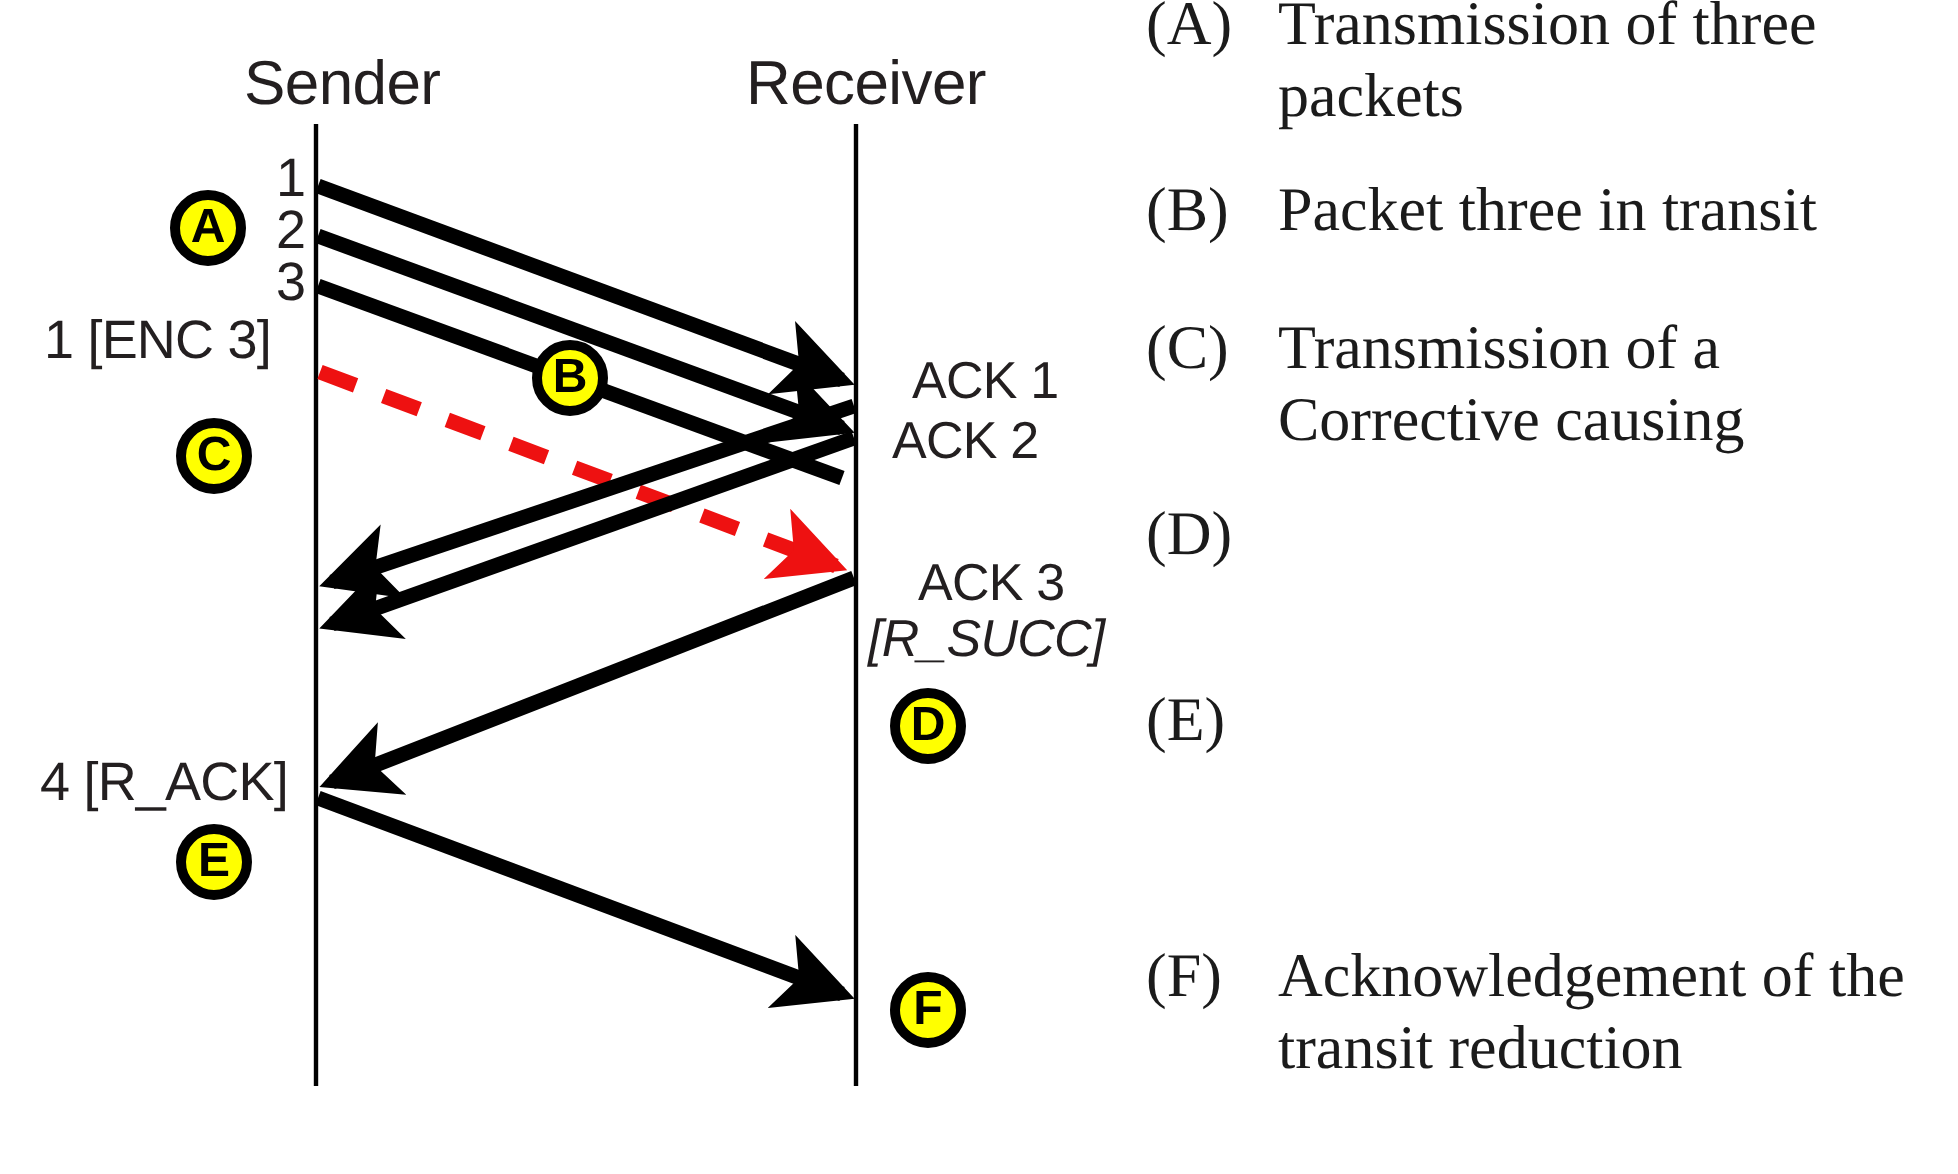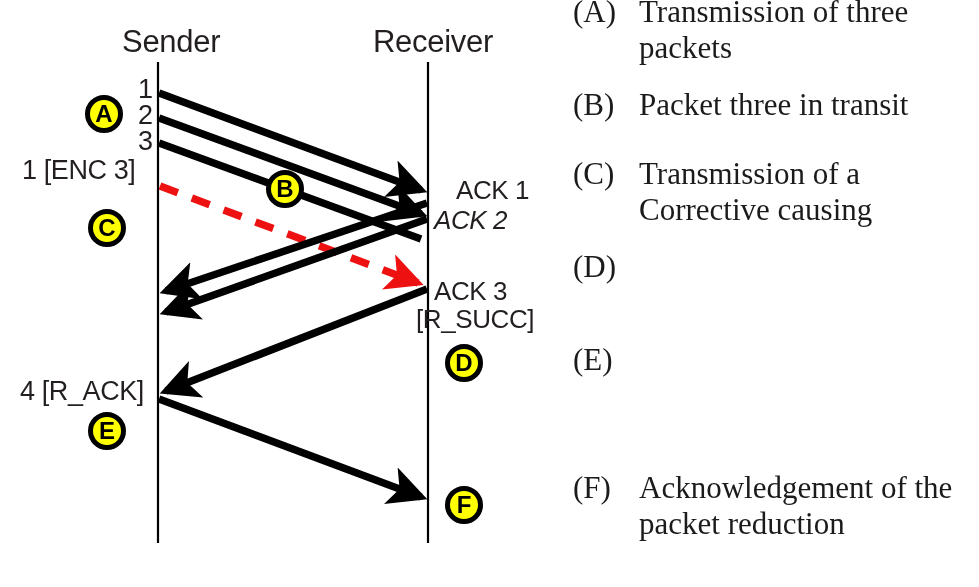--- a/index.html
+++ b/index.html
@@ -65,23 +65,23 @@
   #pkt-1-label { left: 138px; top: 74px; }
   #pkt-2-label { left: 138px; top: 100px; }
   #pkt-3-label { left: 138px; top: 126px; }
 
   
   #enc-label   { left: 22px;  top: 155px; }
   #rack-label  { left: 20px;  top: 376px; }
 
   
   #ack1-label  { left: 456px; top: 175px; }
-  #ack2-label  { left: 434px; top: 205px; font-style: italic; }
-  #ack3-label  { left: 434px; top: 276px; text-align: right; }
-  #rsucc-label { left: 416px; top: 304px; }
+  #ack2-label  { left: 446px; top: 205px; }
+  #ack3-label  { left: 459px; top: 276px; text-align: right; }
+  #rsucc-label { left: 434px; top: 304px; font-style: italic; }
 
   
   .badge {
     position: absolute;
     width: 38px;
     height: 38px;
     border-radius: 50%;
     background: #ffff00;
     border: 5px solid #000000;
     box-sizing: border-box;
@@ -210,17 +210,17 @@
     <div class="legend-item" id="legend-D">
       <span class="legend-key">(D)</span>
     </div>
 
     <div class="legend-item" id="legend-E">
       <span class="legend-key">(E)</span>
     </div>
 
     <div class="legend-item" id="legend-F">
       <span class="legend-key">(F)</span>
-      <span class="legend-text">Acknowledgement of the packet  reduction</span>
+      <span class="legend-text">Acknowledgement of the transit  reduction</span>
     </div>
   </div>
 
 </div>
 
 </body></html>

